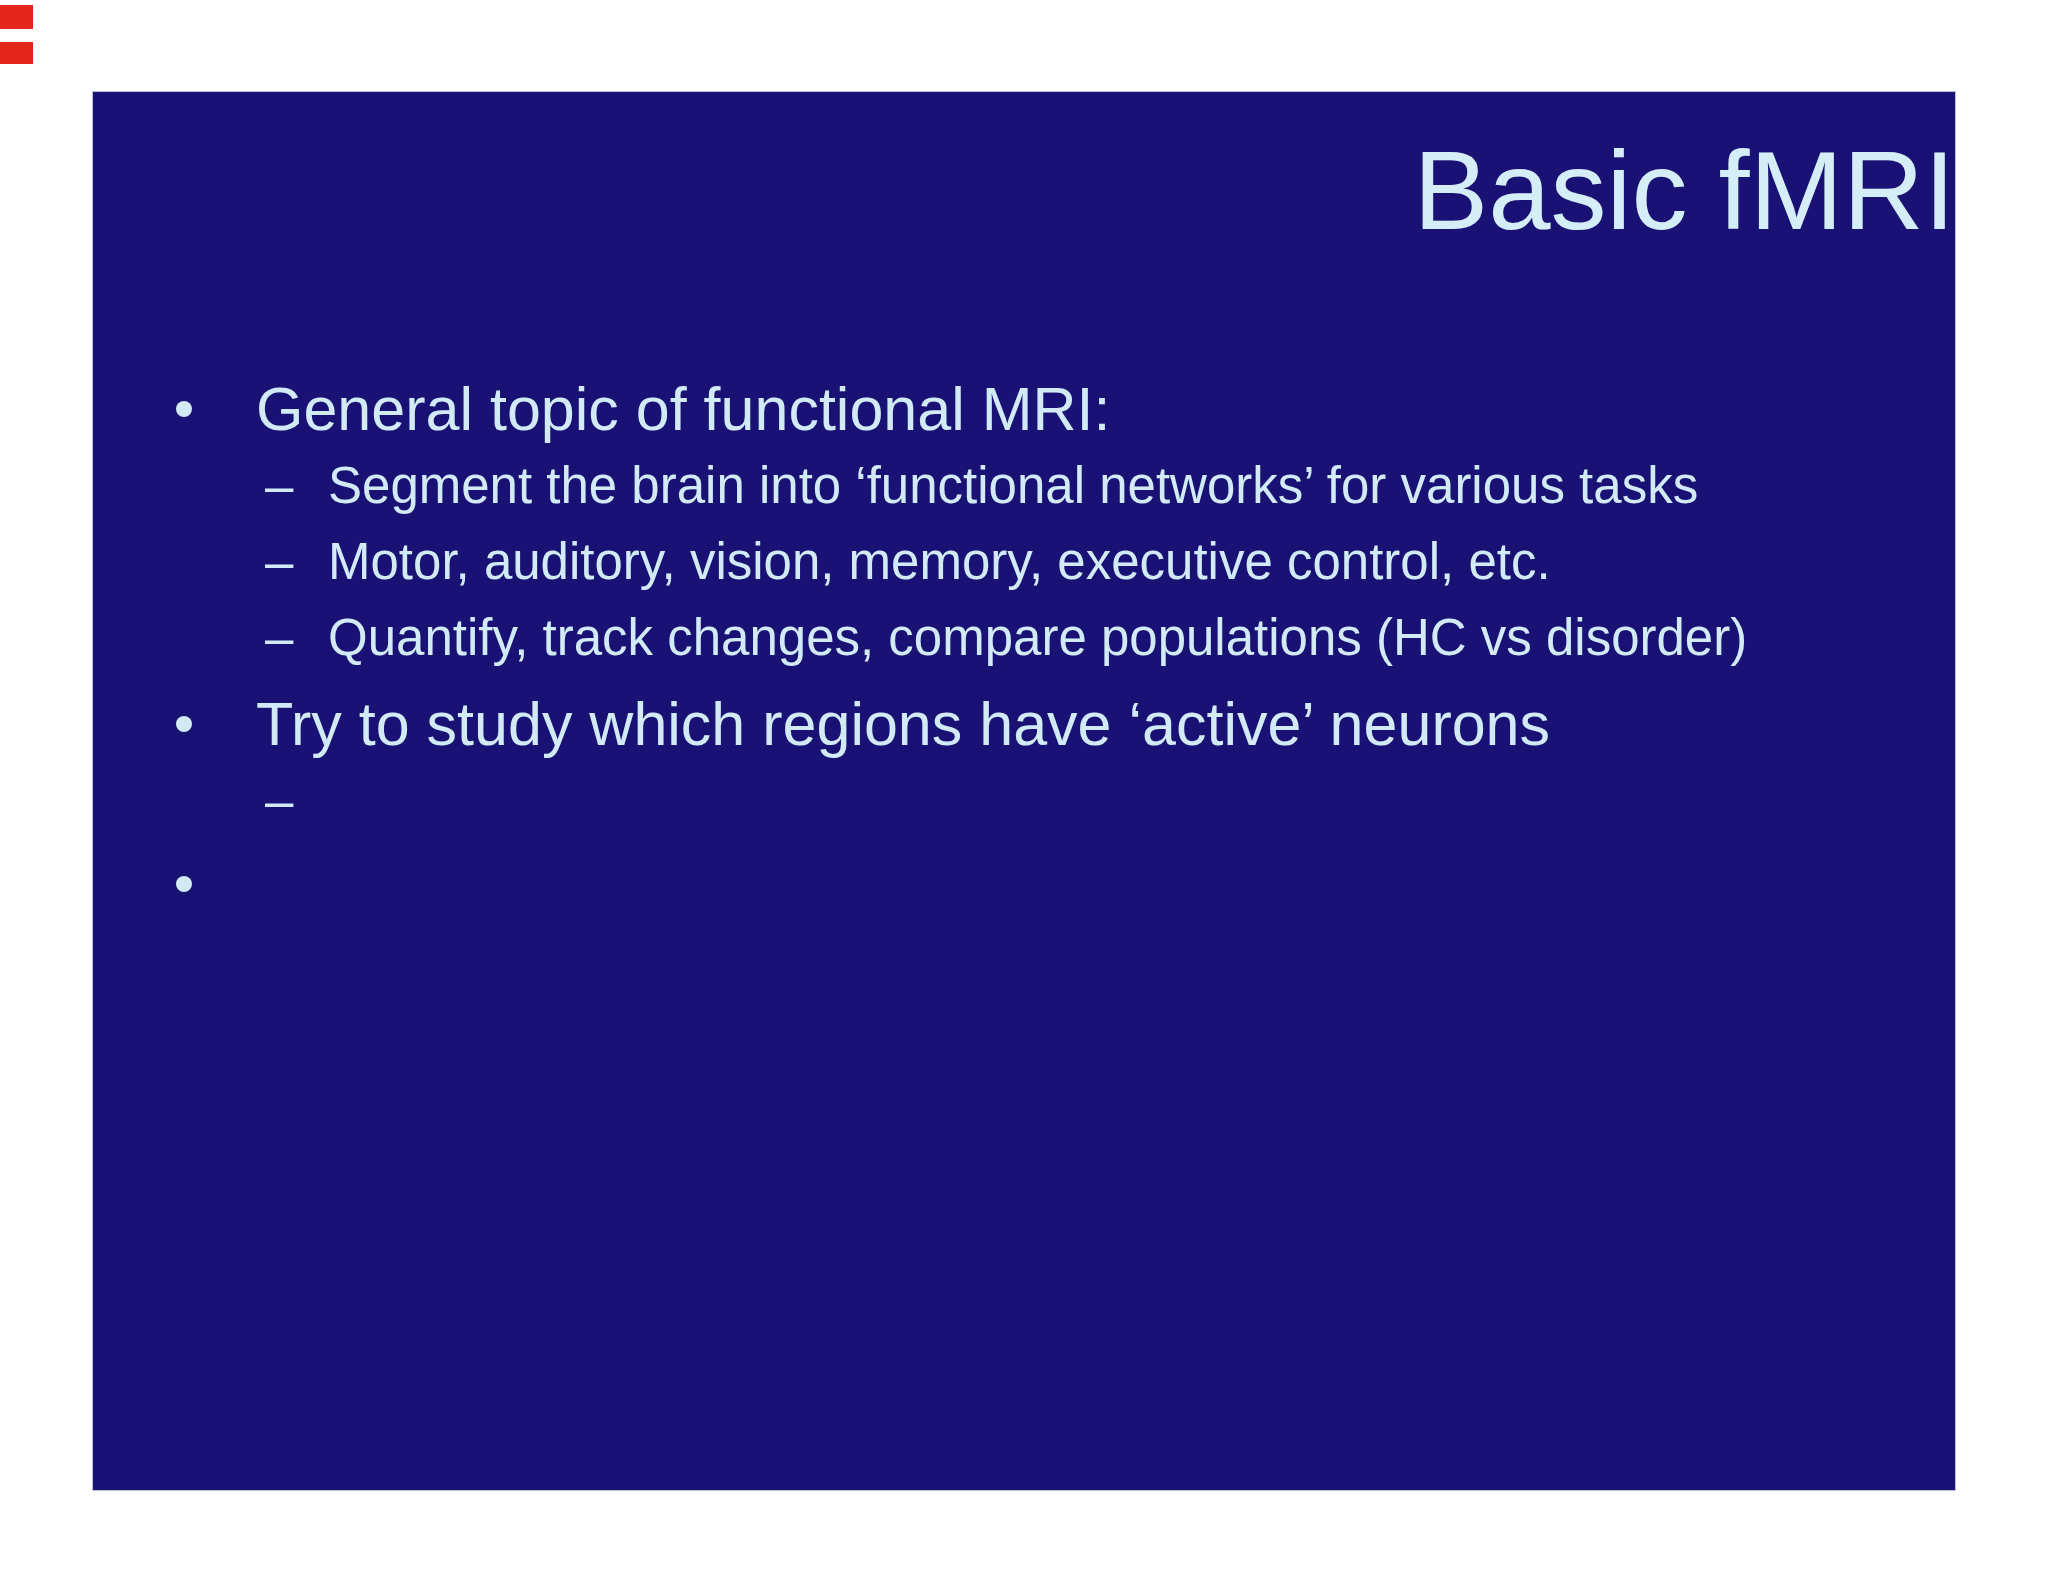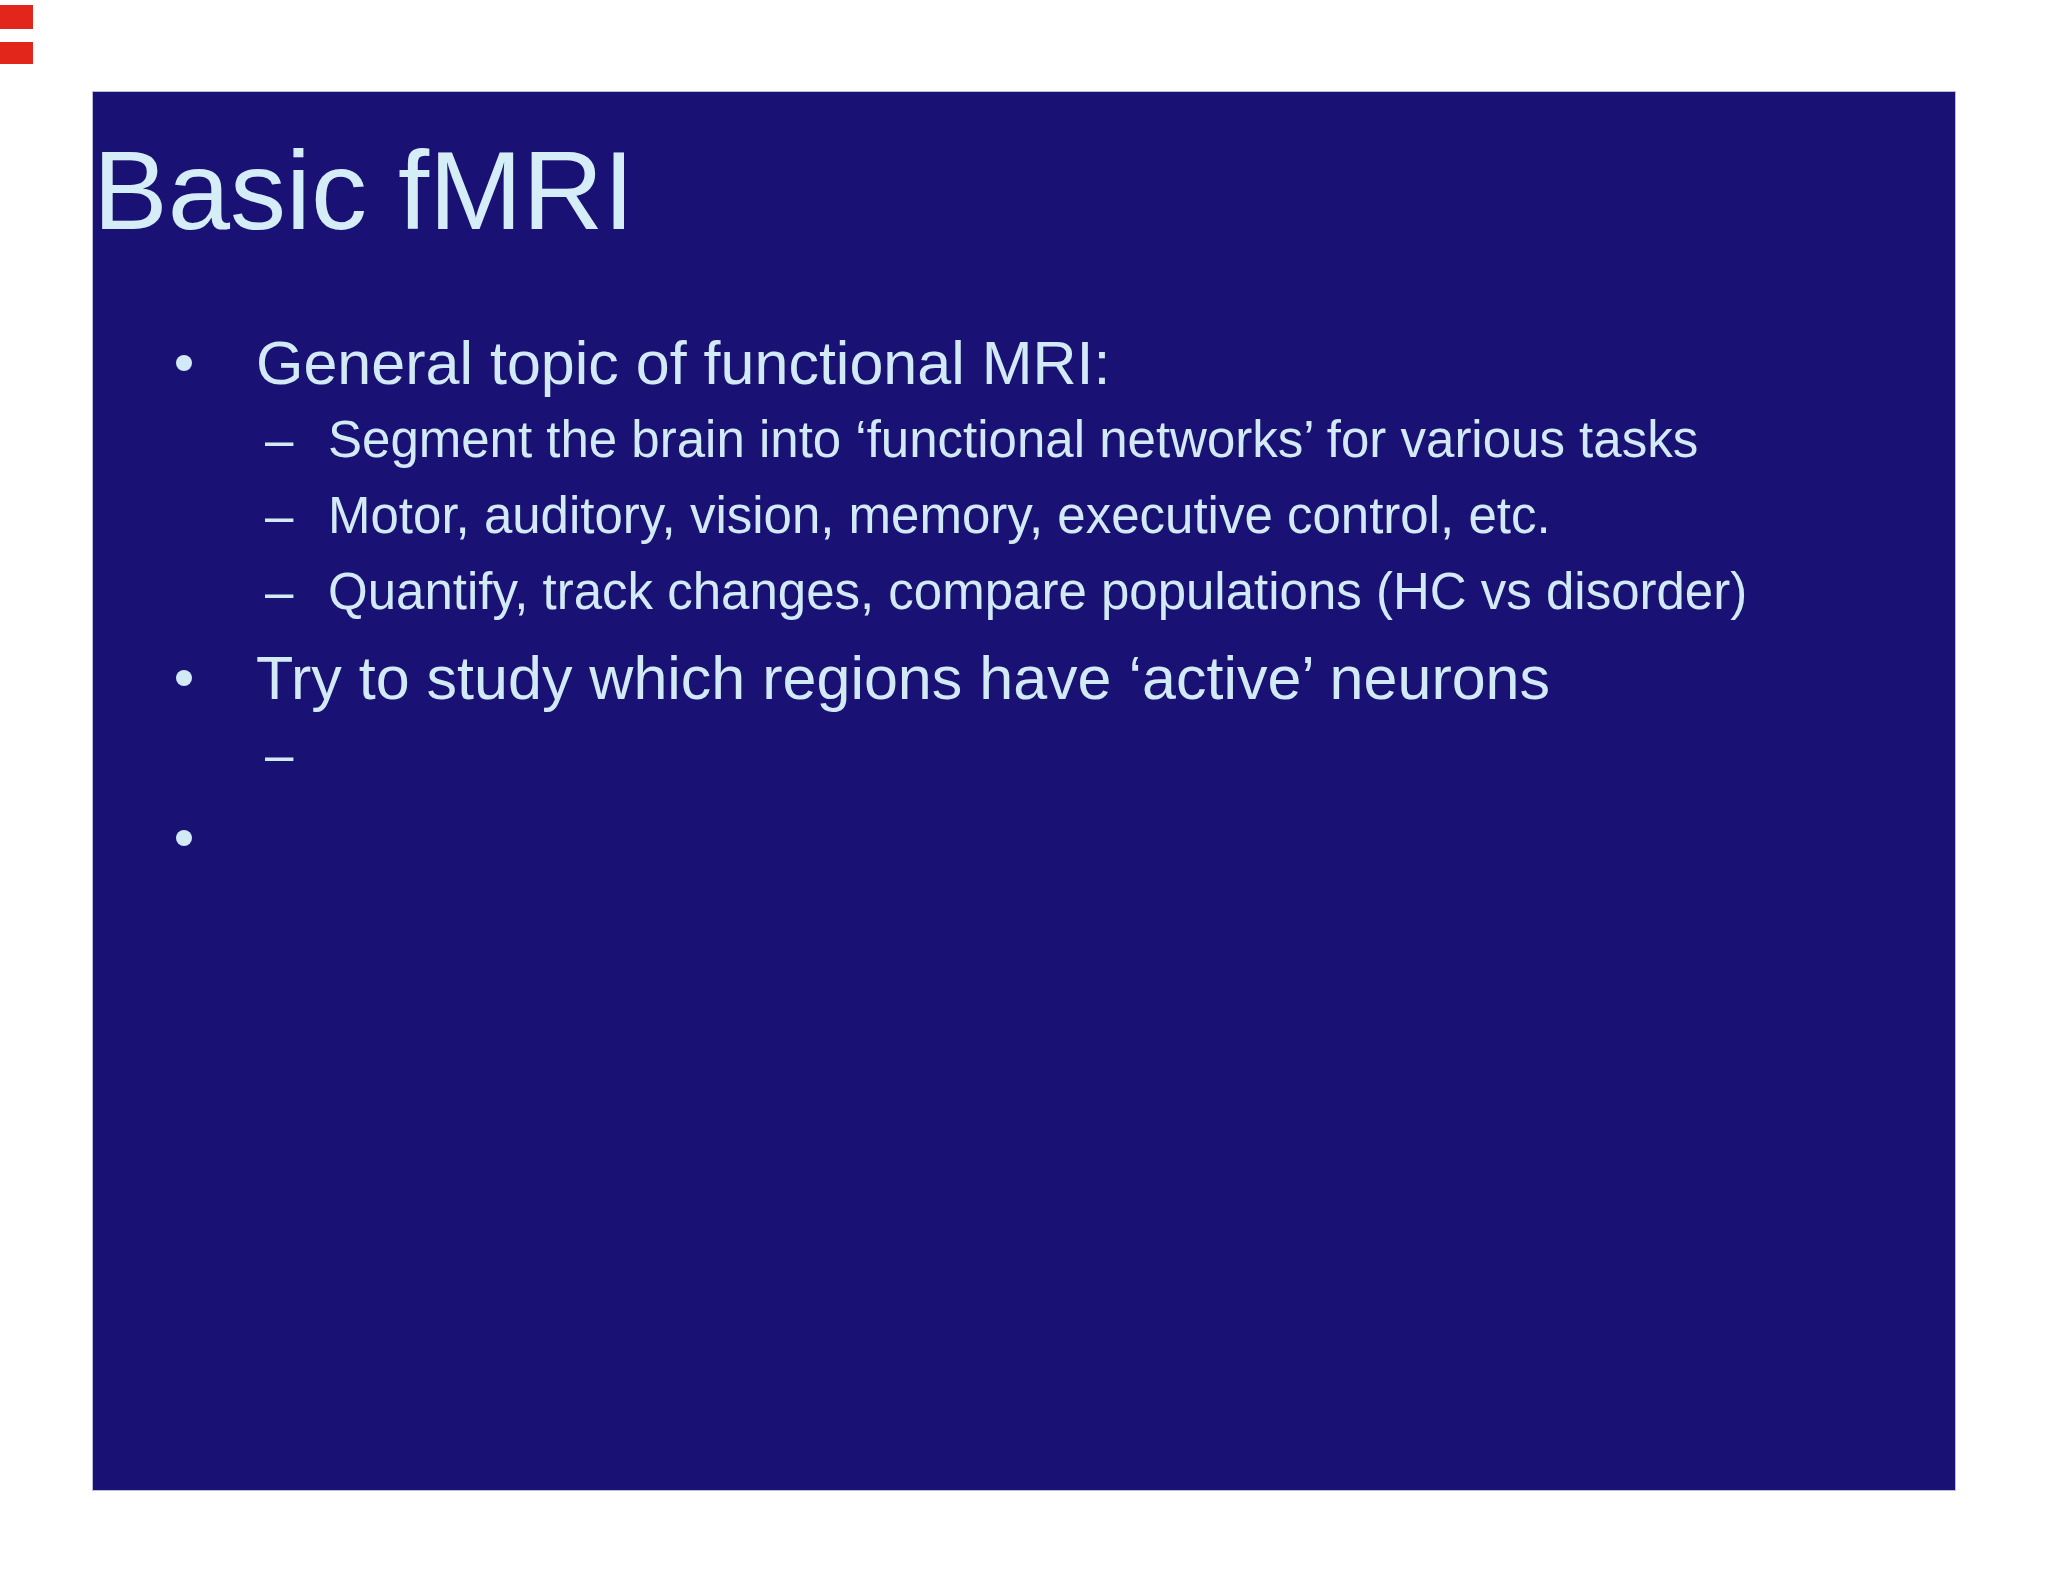--- a/index.html
+++ b/index.html
@@ -33,33 +33,34 @@
     box-sizing: border-box;
     background: #191174;
     border: 1px solid #b9bdd8;
   }
 
   .slide-title {
     position: absolute;
     left: 0;
     top: 43px;
     width: 100%;
-    text-align: left;
+    text-align: right;
     font-size: 112px;
     line-height: 1;
     color: #d5edf6;
     white-space: nowrap;
   }
 
   .line {
     position: absolute;
     left: 0;
     width: 100%;
     height: 80px;
     color: #d2eaf5;
+    margin-top: 46px;
   }
   .line .txt {
     position: absolute;
     top: 0;
     line-height: 1;
     white-space: nowrap;
   }
   .l1 .txt { left: 163px; font-size: 61px; }
   .l2 .txt { left: 235px; font-size: 51px; }
 

